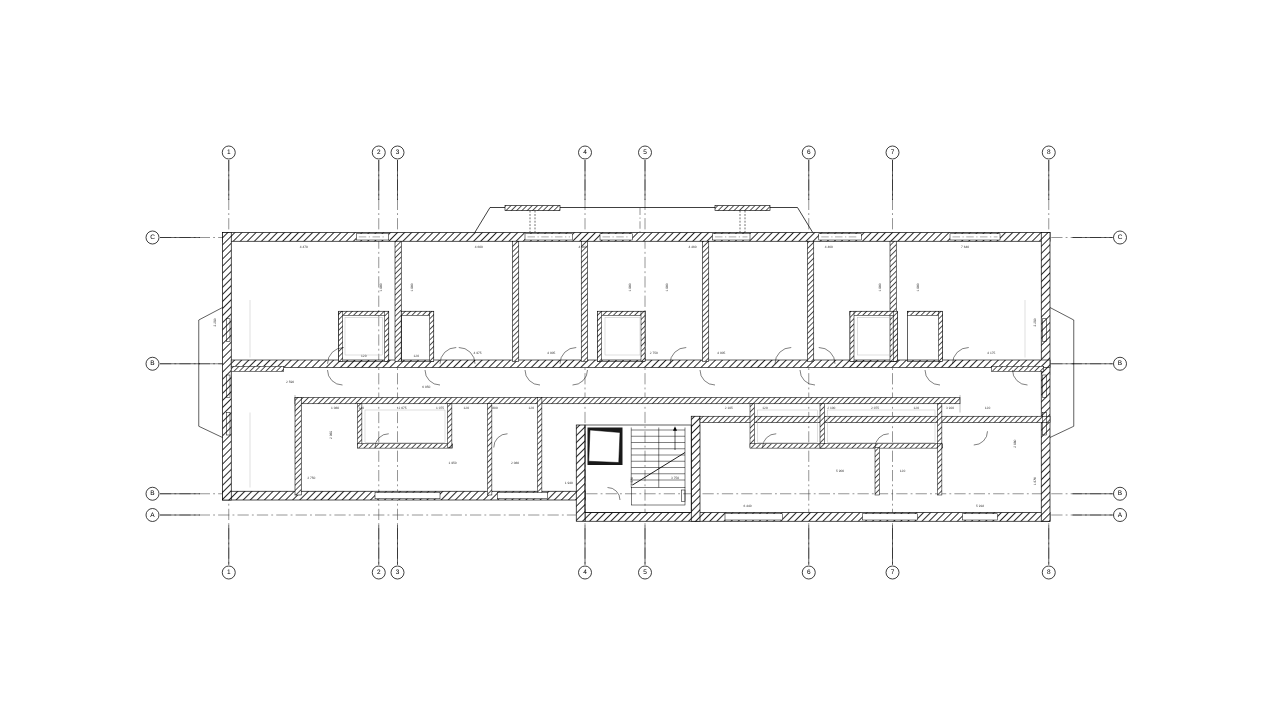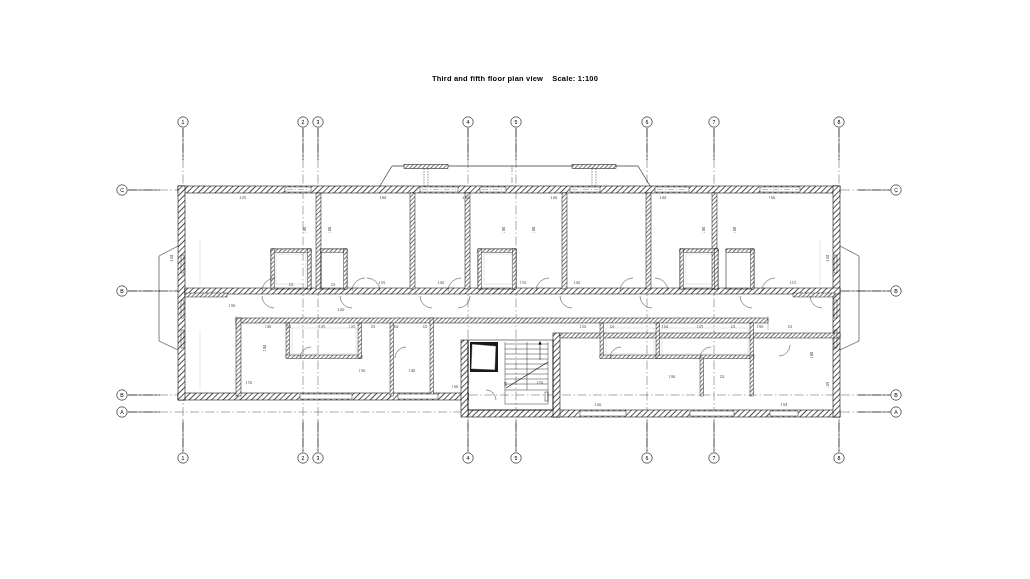--- a/index.html
+++ b/index.html
@@ -14,21 +14,20 @@
   .dim{font-family:"Liberation Sans",sans-serif;font-size:2.6px;fill:#3a3a3a;
        text-anchor:middle;dominant-baseline:central;}
   .dimv{font-family:"Liberation Sans",sans-serif;font-size:2.6px;fill:#3a3a3a;
         text-anchor:middle;dominant-baseline:central;}
 </style>
 </head>
 <body>
 
 <div id="stage">
 
-  <div id="title">Third and fifth floor plan view    Scale: 1:100</div>
 
   <svg width="1030" height="579" viewBox="0 0 1030 579">
     <defs>
       <pattern id="wallhatch" width="4" height="4" patternTransform="rotate(45)" patternUnits="userSpaceOnUse">
         <rect width="4" height="4" fill="#ffffff"></rect>
         <line x1="0" y1="0" x2="0" y2="4" stroke="#1a1a1a" stroke-width="1.5"></line>
       </pattern>
       <pattern id="wallhatch2" width="3" height="3" patternTransform="rotate(45)" patternUnits="userSpaceOnUse">
         <rect width="3" height="3" fill="#ffffff"></rect>
         <line x1="0" y1="0" x2="0" y2="3" stroke="#1a1a1a" stroke-width="1.2"></line>

